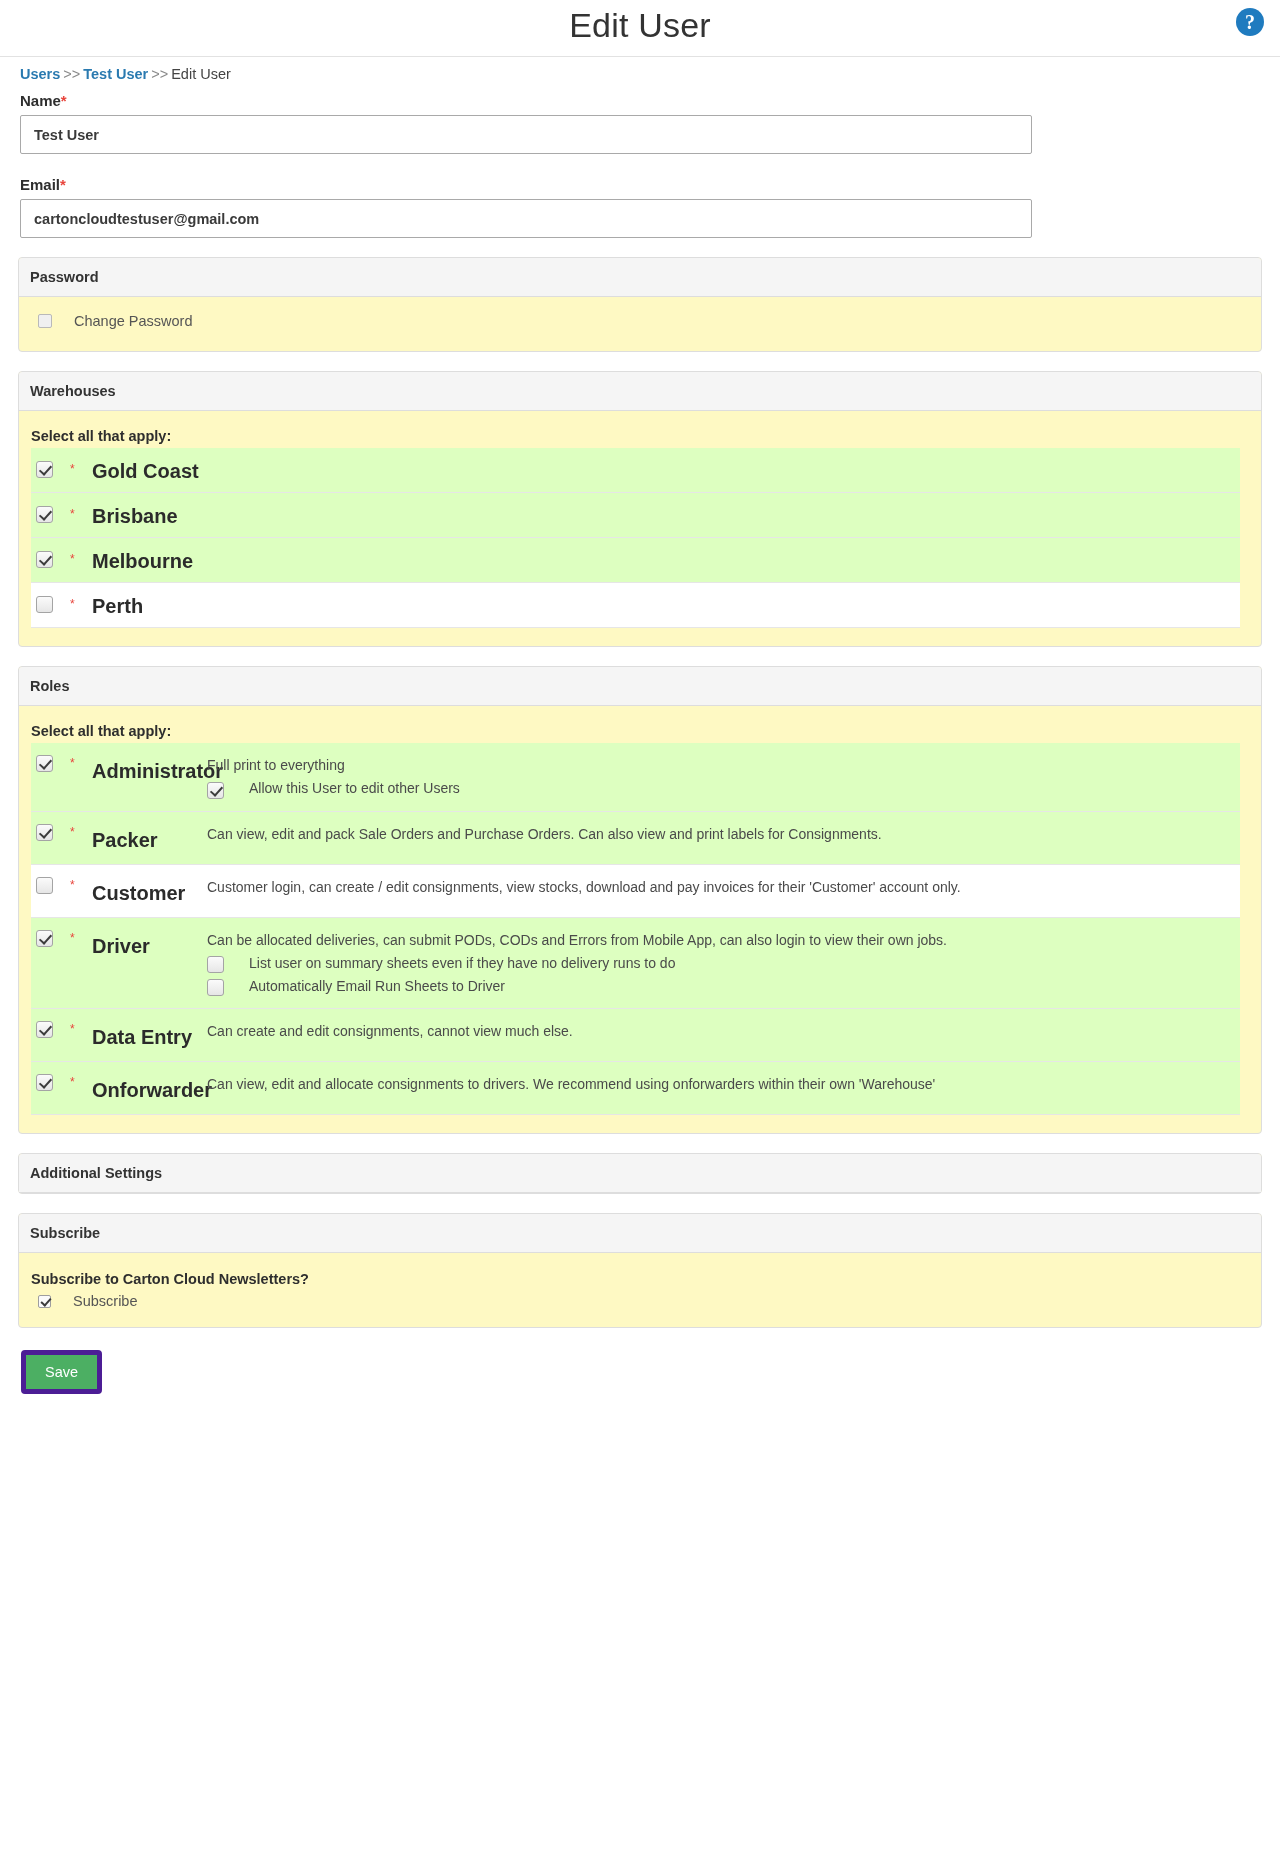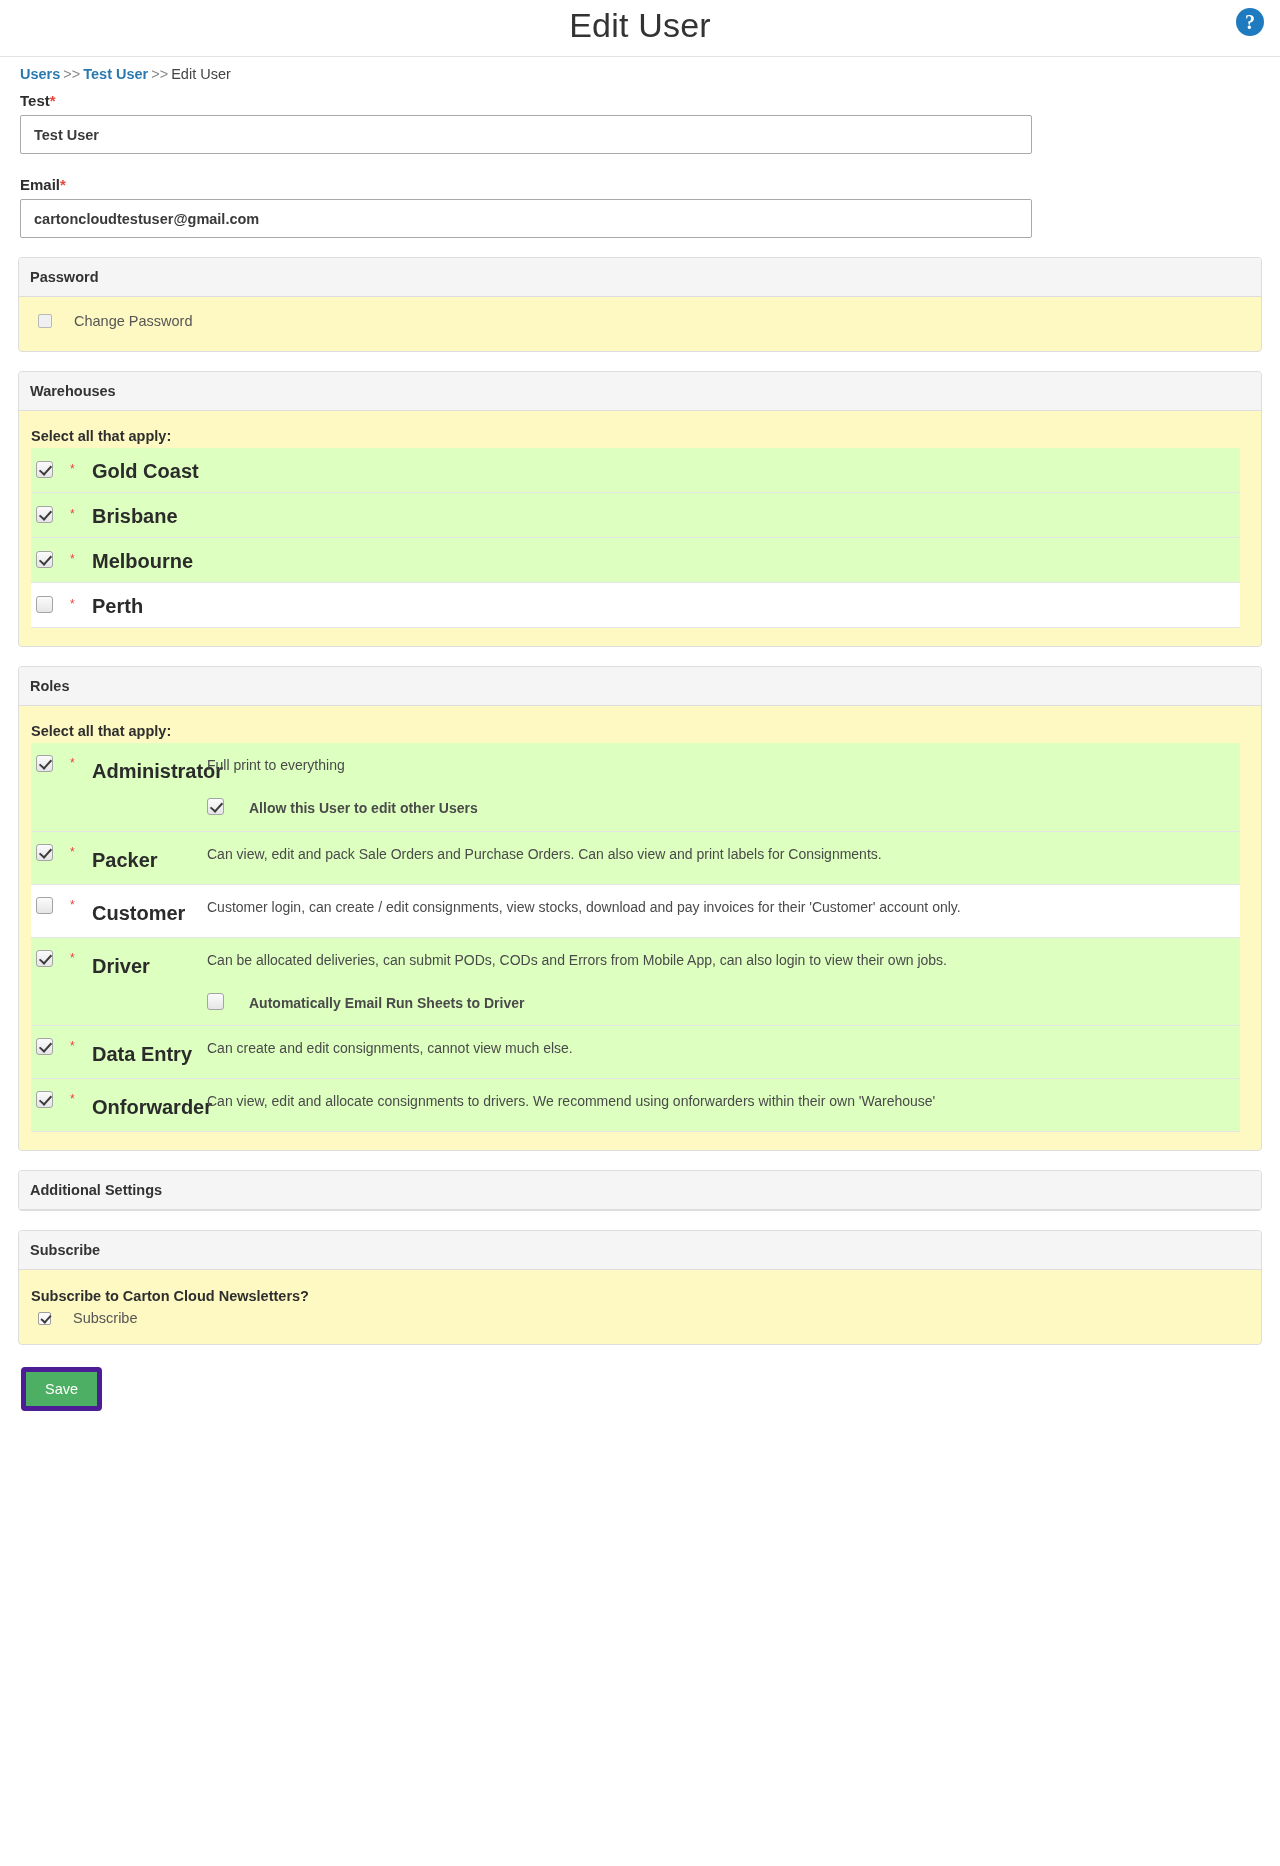--- a/index.html
+++ b/index.html
@@ -214,23 +214,22 @@
   .opt-desc-cell {
     flex: 1 1 auto;
     padding: 12px 8px 12px 0;
     font-size: 14px;
     color: #4a4a4a;
     line-height: 1.45;
   }
   .opt-desc-cell .desc-line { margin: 0 0 0 0; }
   .sub-option {
     display: flex;
-    align-items: flex-start;
-    margin-top: 23px;
-    font-weight: bold;
+    align-items: flex-end;
+    margin-top: 3px;
   }
   .sub-option .sub-label {
     margin-left: 25px;
     font-size: 14px;
     color: #4a4a4a;
   }
 
   
   .wh-row .opt-name-cell { flex-basis: auto; width: auto; }
   .wh-row { height: 45px; }
@@ -276,21 +275,21 @@
 <div class="page-header">
   <div class="page-title">Edit User</div>
   <div class="help-icon">?</div>
 </div>
 
 <div class="breadcrumb">
   <a>Users</a><span class="sep">&gt;&gt;</span><a>Test User</a><span class="sep">&gt;&gt;</span><span class="current">Edit User</span>
 </div>
 
 <div class="field-block">
-  <div class="field-label"><span>Test</span><span class="req">*</span></div>
+  <div class="field-label"><span>Name</span><span class="req">*</span></div>
   <input class="text-input" type="text" value="Test User" style="">
 </div>
 
 <div class="field-block" style="padding-top:22px;">
   <div class="field-label"><span>Email</span><span class="req">*</span></div>
   <input class="text-input" type="text" value="cartoncloudtestuser@gmail.com" style="">
 </div>
 
 <div class="panel">
   <div class="panel-heading">Password</div>
@@ -372,20 +371,24 @@
           <div class="desc-line">Customer login, can create / edit consignments, view stocks, download and pay invoices for their 'Customer' account only.</div>
         </div>
       </div>
 
       <div class="opt-row selected">
         <div class="opt-cb-cell"><span class="cb big checked"></span></div>
         <div class="opt-star-cell">*</div>
         <div class="opt-name-cell">Driver</div>
         <div class="opt-desc-cell">
           <div class="desc-line">Can be allocated deliveries, can submit PODs, CODs and Errors from Mobile App, can also login to view their own jobs.</div>
+          <div class="sub-option">
+            <span class="cb big"></span>
+            <span class="sub-label">List user on summary sheets even if they have no delivery runs to do</span>
+          </div>
           <div class="sub-option">
             <span class="cb big"></span>
             <span class="sub-label">Automatically Email Run Sheets to Driver</span>
           </div>
         </div>
       </div>
 
       <div class="opt-row selected">
         <div class="opt-cb-cell"><span class="cb big checked"></span></div>
         <div class="opt-star-cell">*</div>

